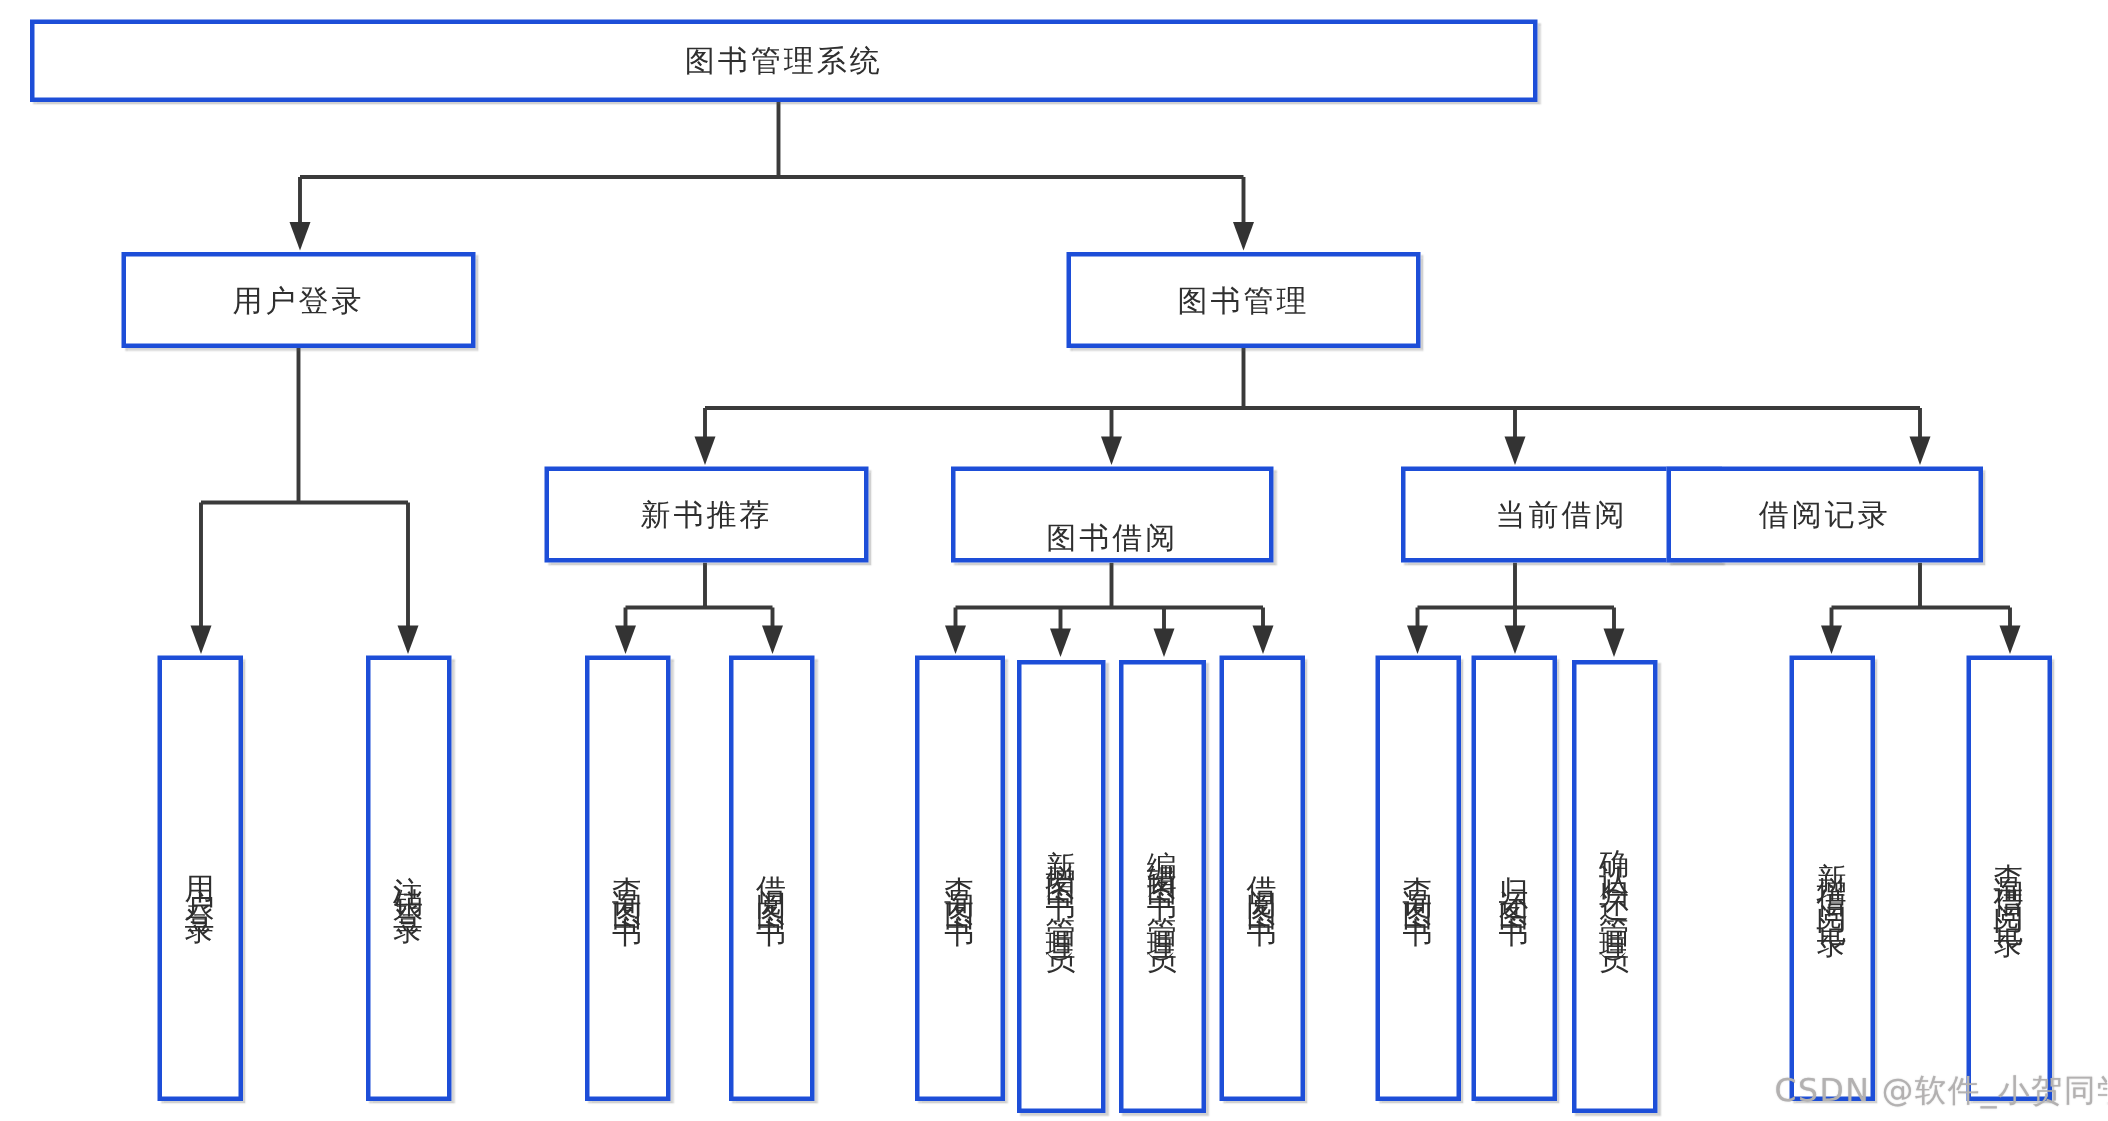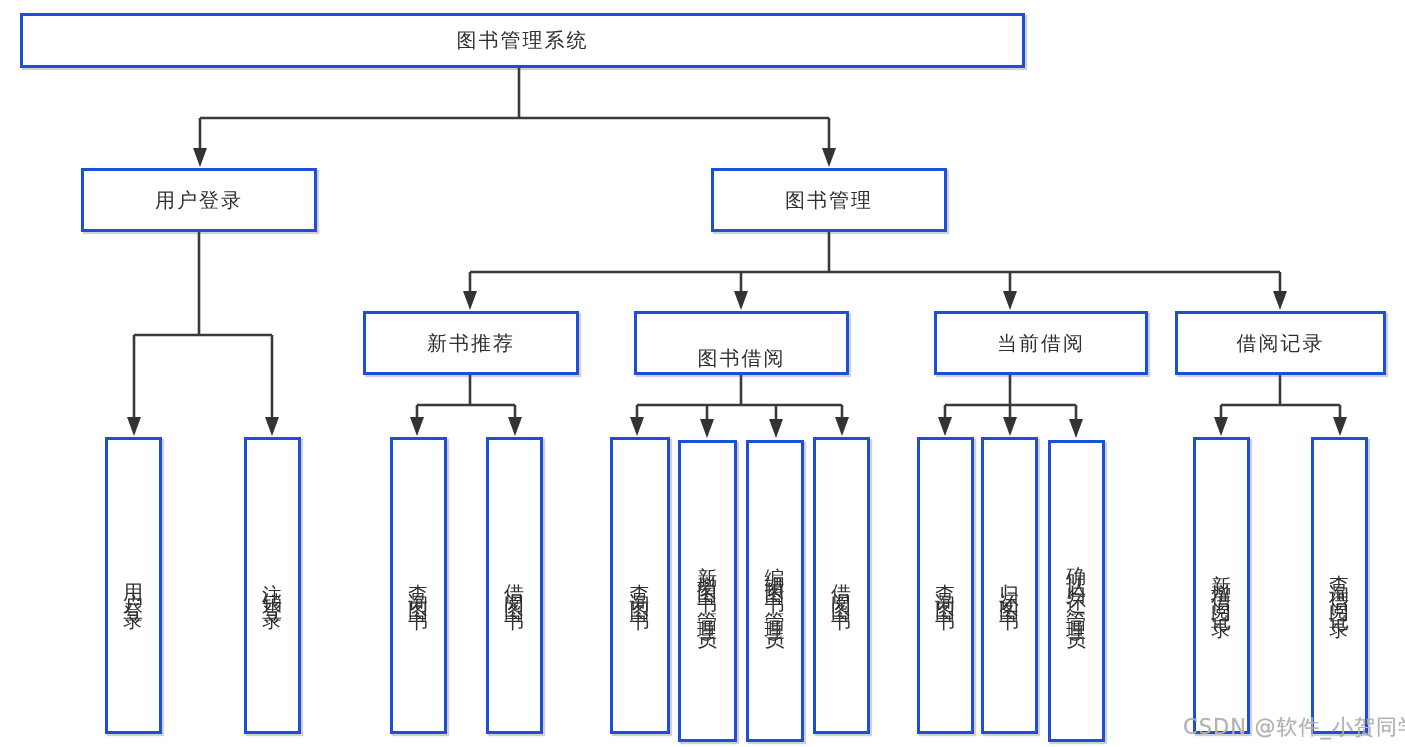--- a/index.html
+++ b/index.html
@@ -19,21 +19,21 @@
     font-size:20px;letter-spacing:9px;line-height:1.1;
   }
   
   .root{left:20px;top:13px;width:1005px;height:55px;}
   .lv2-a{left:81px;top:168px;width:236px;height:64px;}
   .lv2-b{left:711px;top:168px;width:236px;height:64px;}
   .lv3{top:311px;height:64px;}
   .lv3-a{left:363px;width:216px;}
   .lv3-b{left:634px;width:215px;align-items:flex-end;}
   .lv3-c{left:934px;width:214px;}
-  .lv3-d{left:1175px;width:211px;}
+  .lv3-d{left:1111px;width:211px;}
   .leaf{top:437px;width:57px;height:297px;}
   .leaf-tall{top:440px;height:302px;}
   .wm{
     position:absolute;left:1183px;top:713px;z-index:5;
     font-size:21px;color:#b3b1b1;letter-spacing:1px;white-space:nowrap;
     text-shadow:0 0 1px rgba(120,120,120,0.4);
   }
 </style>
 </head>
 <body>

